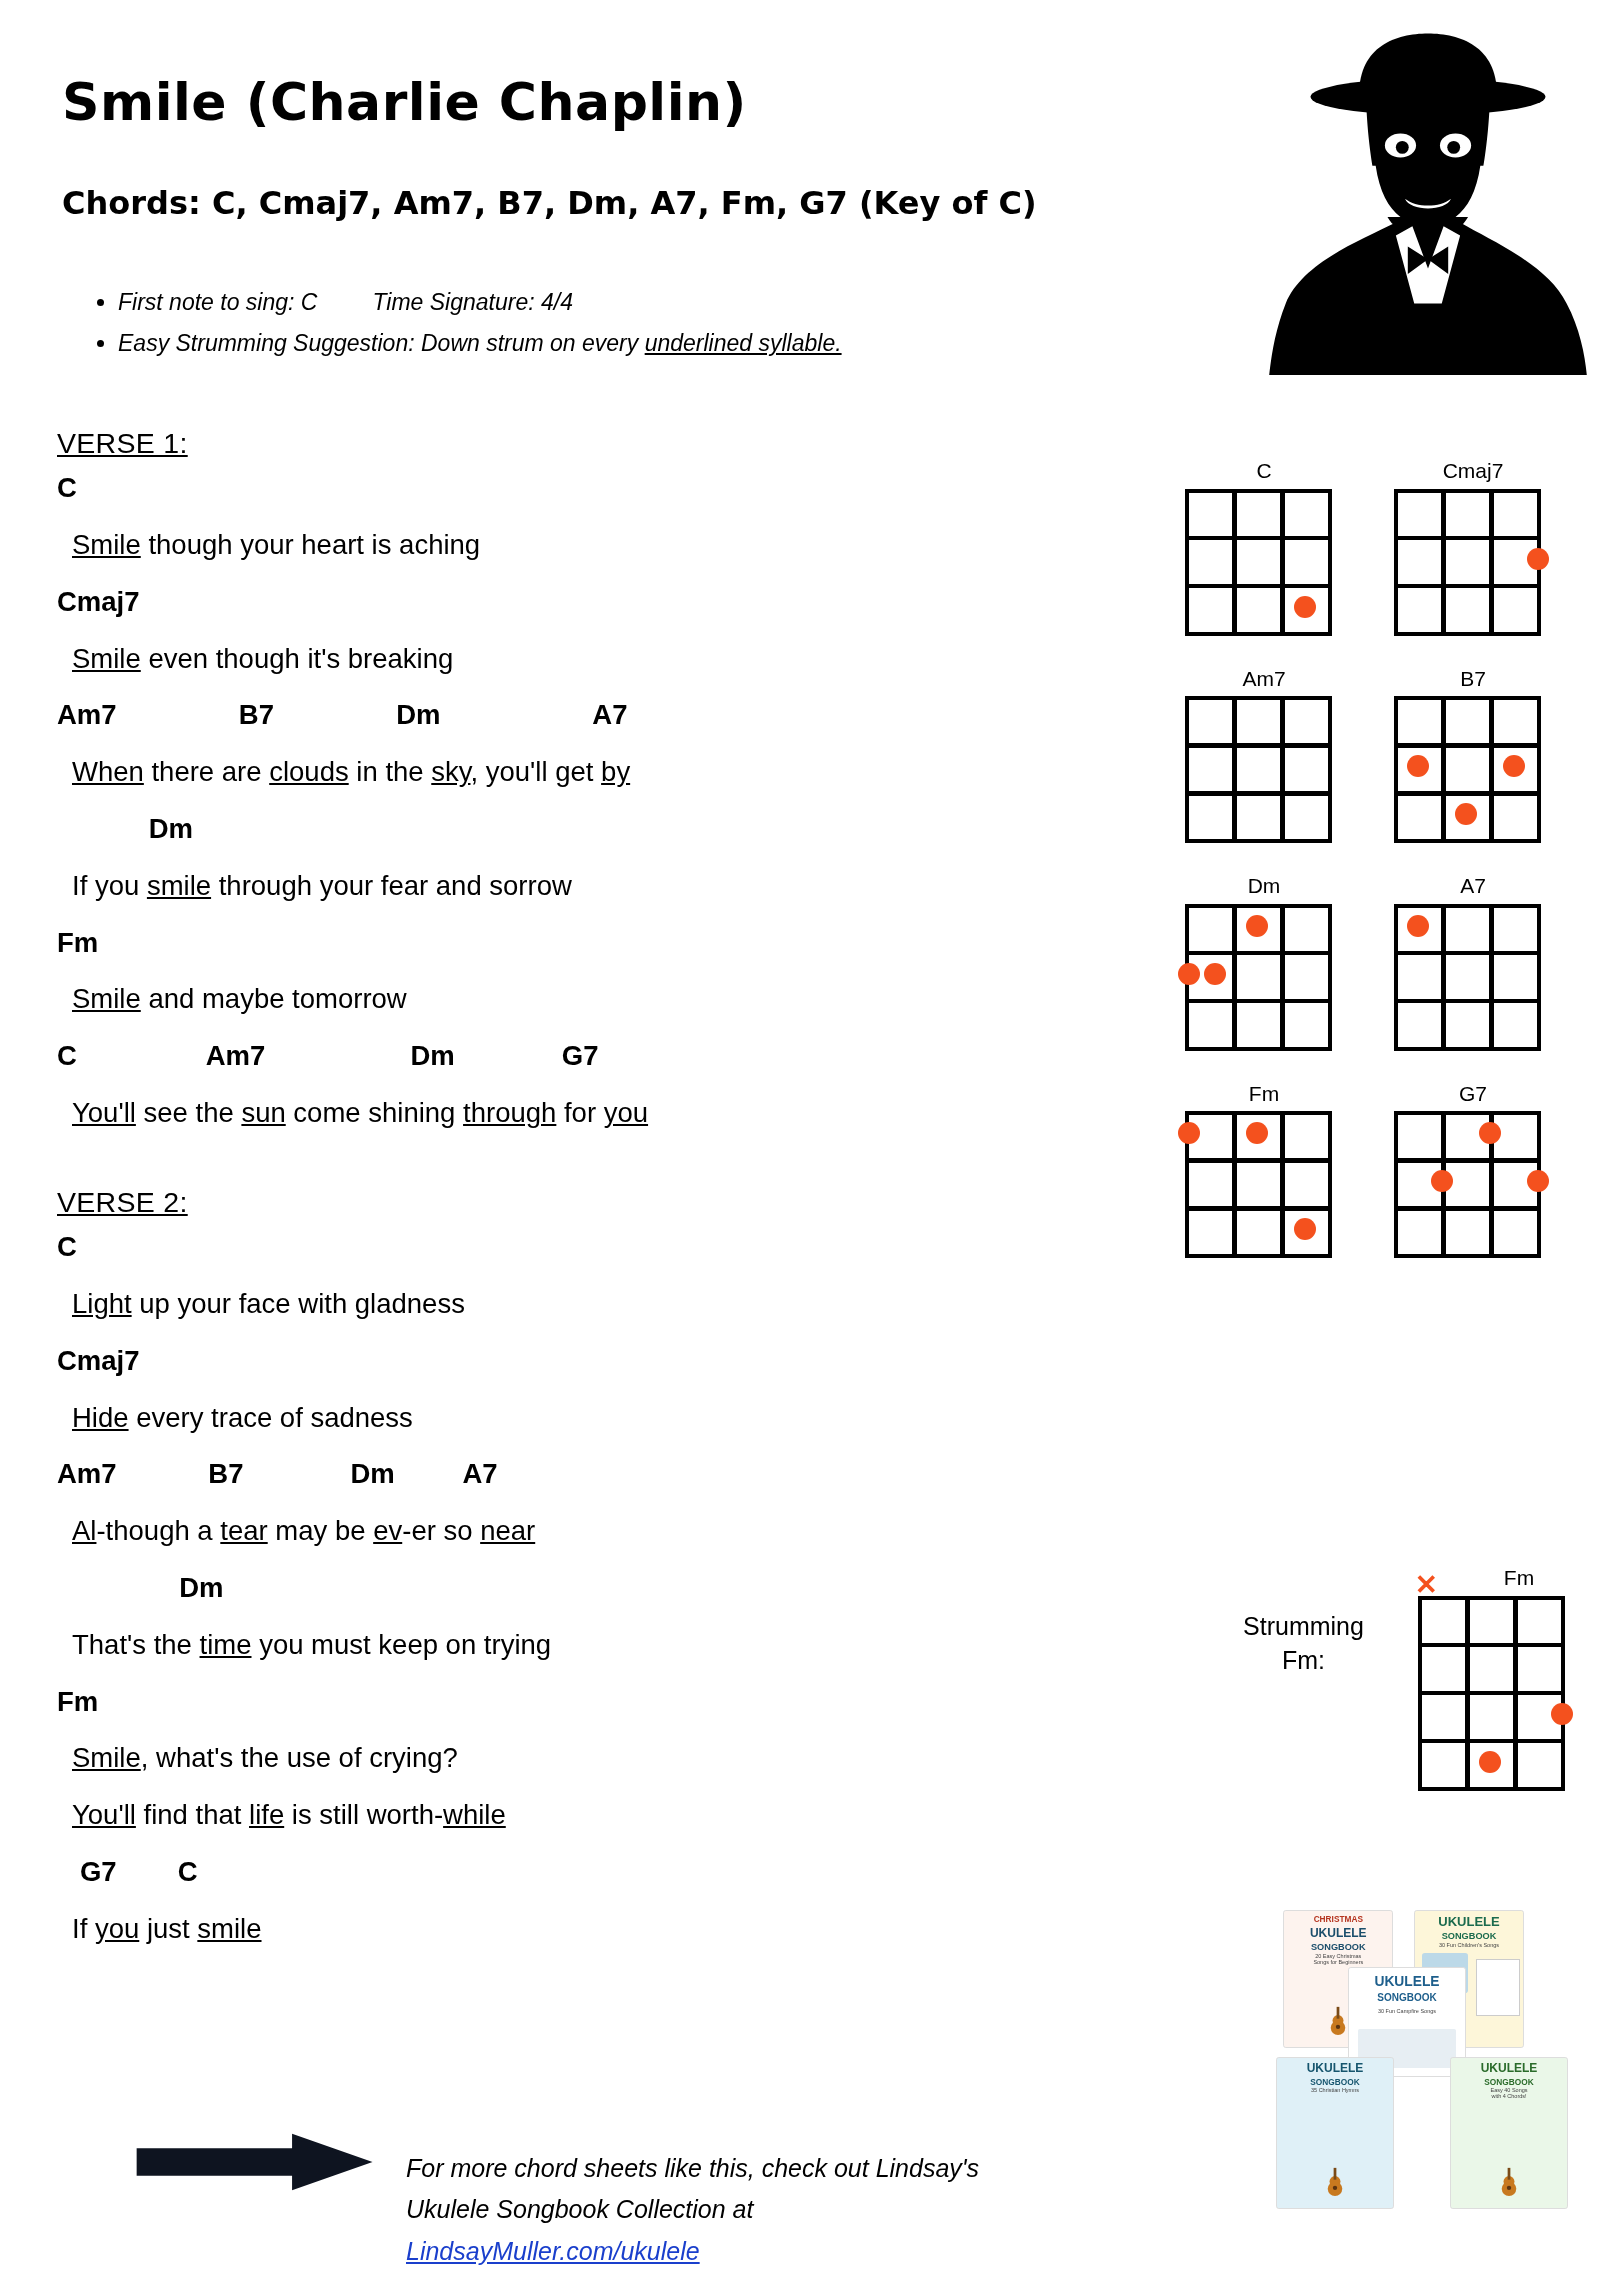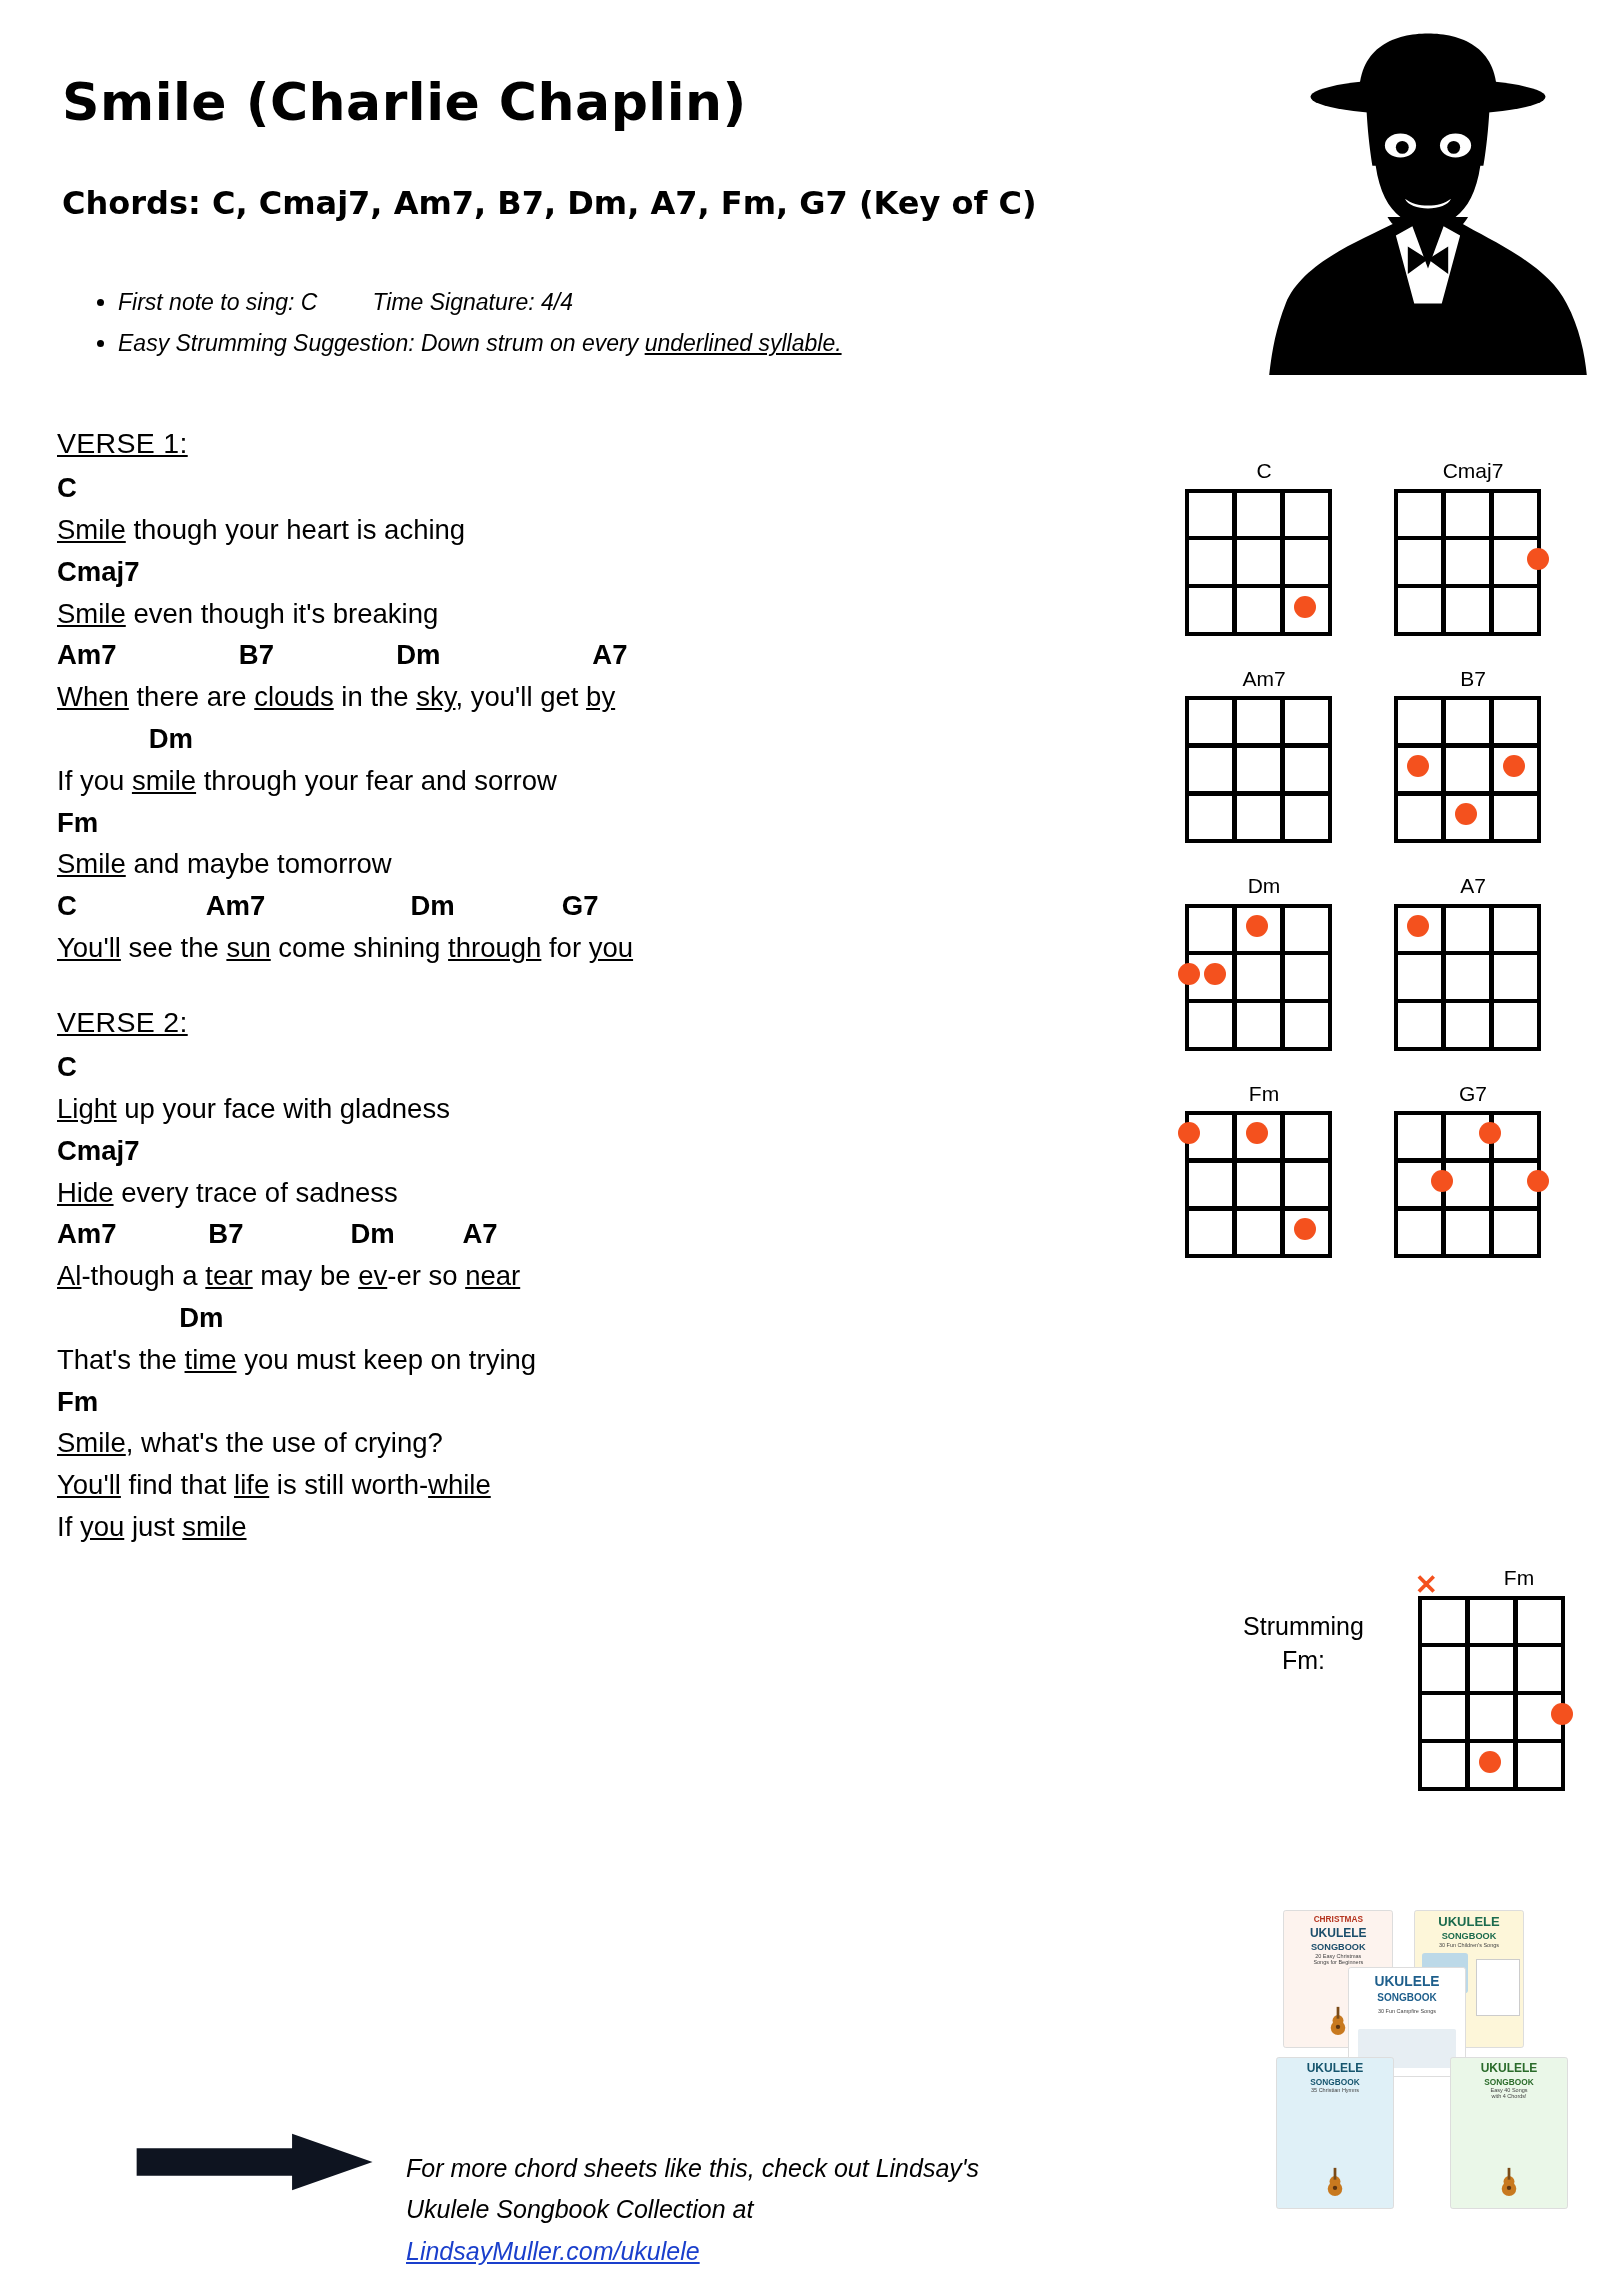--- a/index.html
+++ b/index.html
@@ -39,21 +39,21 @@
   .lyrics { position:absolute; left:57px; top:427px; width:1139px; }
   .section-head {
     font-size:28.5px; font-weight:normal; text-decoration:underline;
     margin:0 0 7.3px 0; letter-spacing:0.3px;
   }
   .chordline {
     font-size:27.5px; font-weight:bold; white-space:pre;
     margin:0; line-height:1.52; font-family:"Liberation Sans", sans-serif;
   }
   .textline {
-    font-size:27.5px; white-space:pre; margin:0; line-height:1.52;
+    font-size:27.5px; white-space:pre; margin:15px; line-height:1.52;
   }
   .gap { height:37px; }
 
   
   .diagrams { position:absolute; left:1185px; top:459px; width:395px; }
   .dia-row { display:flex; gap:51px; margin-bottom:31px; }
   .dia { width:158px; }
   .dia-name {
     text-align:center; font-size:21px; margin-bottom:5.5px;
     font-family:"Liberation Sans", sans-serif;
@@ -189,20 +189,21 @@
     <div class="textline"><span class="u">Light</span> up your face with gladness</div>
     <div class="chordline">Cmaj7</div>
     <div class="textline"><span class="u">Hide</span> every trace of sadness</div>
     <div class="chordline">Am7            B7              Dm         A7</div>
     <div class="textline"><span class="u">Al</span>-though a <span class="u">tear</span> may be <span class="u">ev</span>-er so <span class="u">near</span></div>
     <div class="chordline">                Dm</div>
     <div class="textline">That's the <span class="u">time</span> you must keep on trying</div>
     <div class="chordline">Fm</div>
     <div class="textline"><span class="u">Smile</span>, what's the use of crying?</div>
     <div class="textline"><span class="u">You'll</span> find that <span class="u">life</span> is still worth-<span class="u">while</span></div>
+    <div class="chordline">   G7        C</div>
     <div class="textline">If <span class="u">you</span> just <span class="u">smile</span></div>
   </div>
 
   <div class="diagrams">
 
     <div class="dia-row">
       <div class="dia">
         <div class="dia-name">C</div>
         <div class="grid">
           <div class="v v1"></div>

